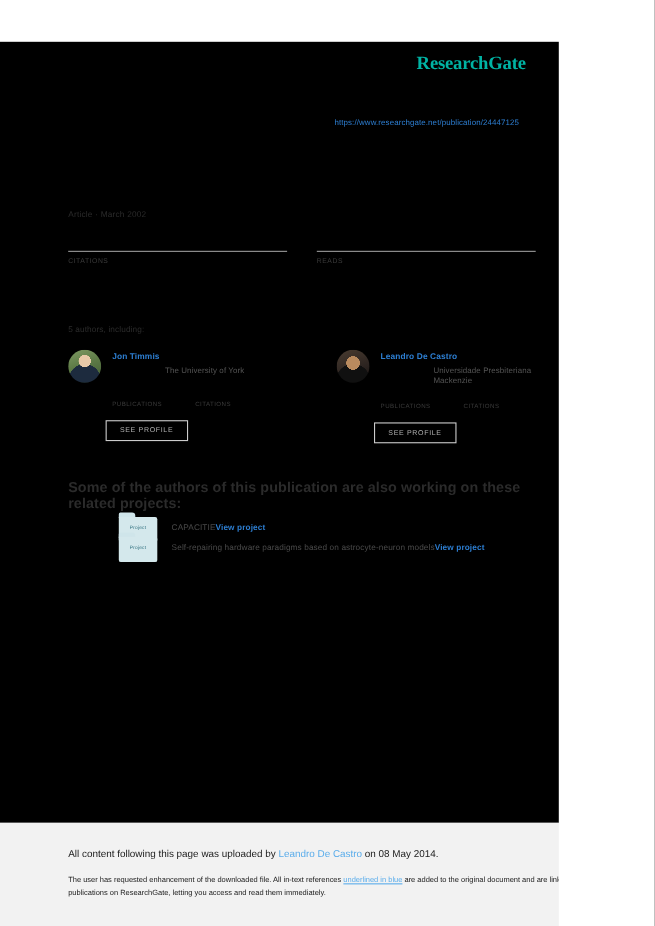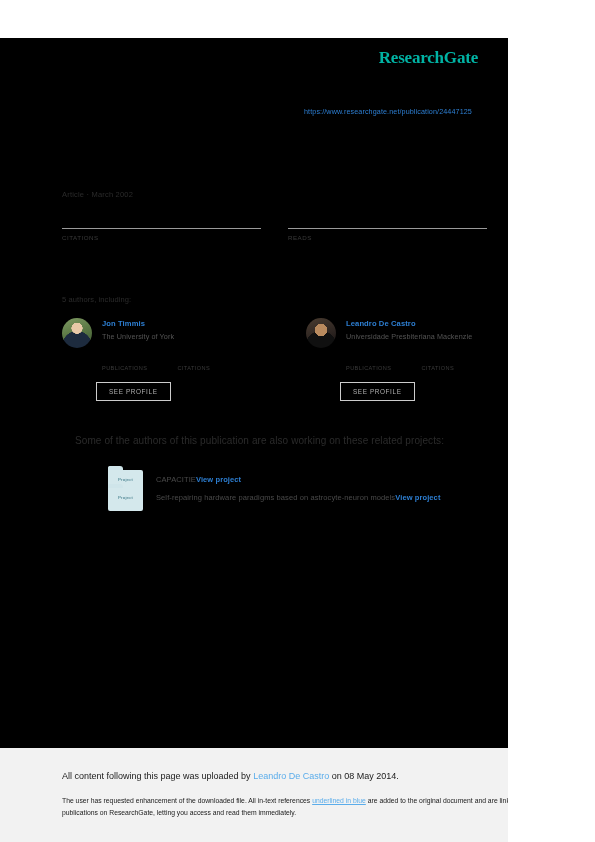--- a/index.html
+++ b/index.html
@@ -153,20 +153,21 @@
     font-weight: bold;
     color: #2d7fd3;
     margin-top: 1px;
     letter-spacing: 0.1px;
   }
   .author-affil {
     font-size: 7.2px;
     color: #555555;
     margin-top: 4px;
     letter-spacing: 0.1px;
+    margin-left: 48px;
   }
 
   .author-stats {
     display: flex;
     margin-left: 40px;
     margin-top: 8px;
   }
   .astat { margin-right: 30px; }
   .astat-value {
     font-size: 8px;
@@ -189,24 +190,24 @@
     background: transparent;
     font-size: 6.4px;
     letter-spacing: 0.6px;
     color: #b0b0b0;
     white-space: nowrap;
   }
 
   
   .projects-lead {
     position: absolute;
-    left: 75px;
+    left: 62px;
     top: 435px;
-    font-size: 10px;
-    font-weight: normal;
+    font-size: 13px;
+    font-weight: bold;
     color: #2b2b2b;
     letter-spacing: 0.1px;
   }
 
   .project-row {
     position: absolute;
     left: 62px;
     width: 460px;
     display: flex;
     align-items: center;

